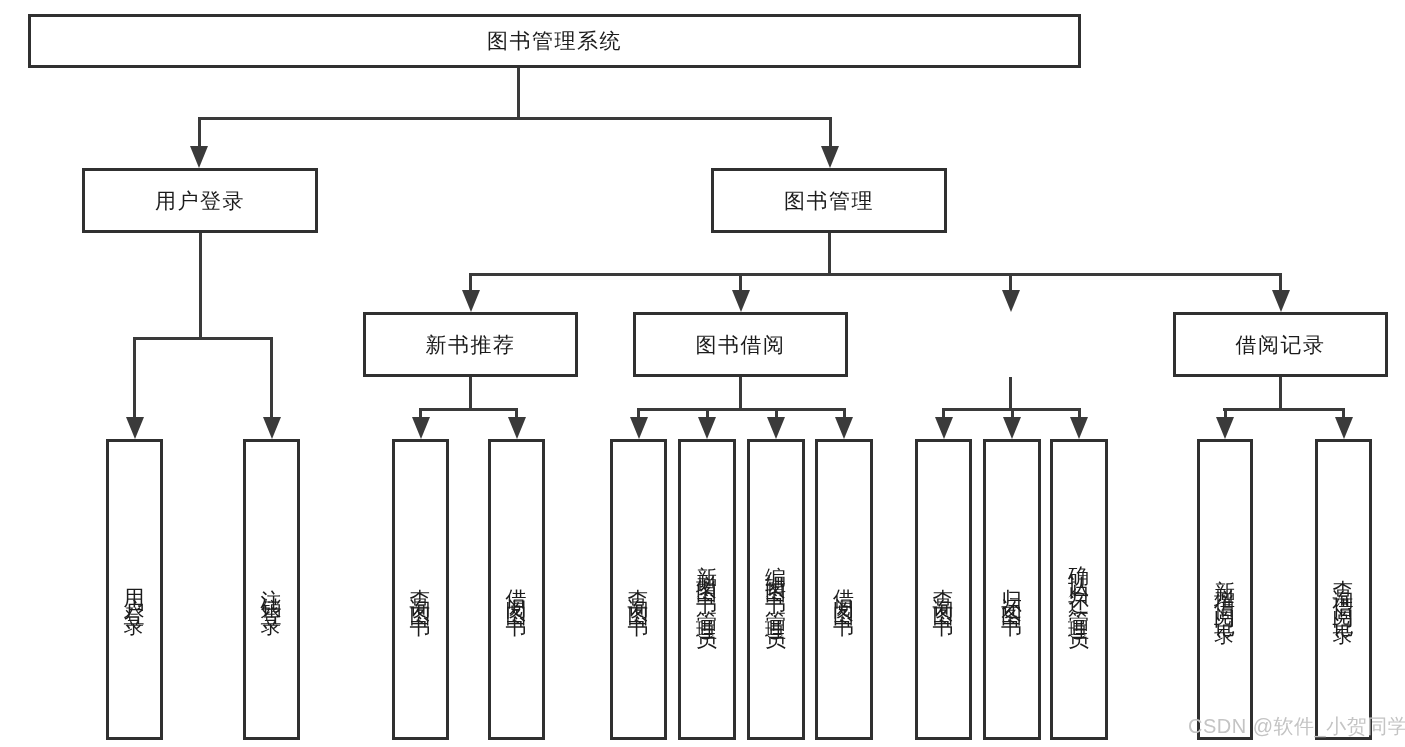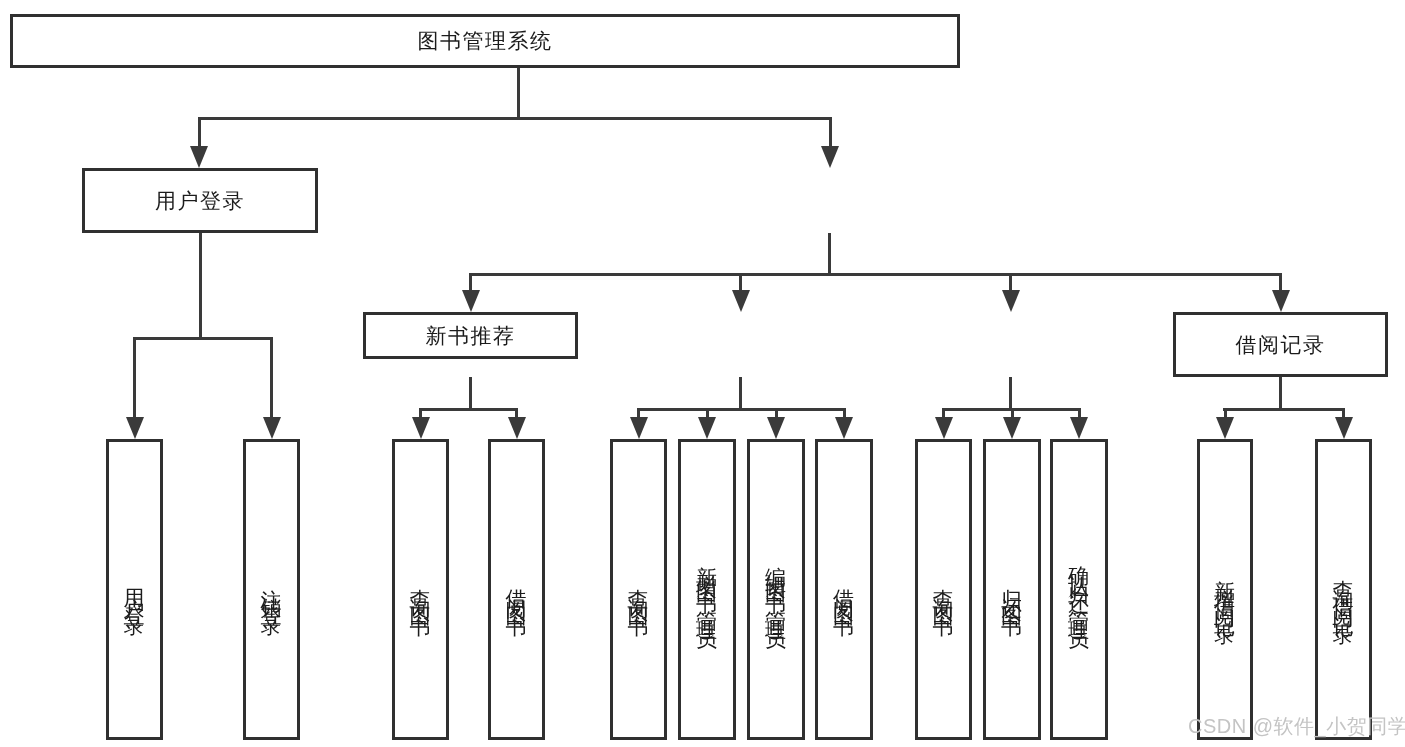--- a/index.html
+++ b/index.html
@@ -32,24 +32,24 @@
   
   .hline,.vline{position:absolute;background:var(--line);}
   .hline{height:3px;}
   .vline{width:3px;}
   .arrow{position:absolute;width:18px;}
   .arrow .shaft{position:absolute;left:7.5px;top:0;bottom:18px;width:3px;background:var(--line);}
   .arrow .head{position:absolute;left:0;bottom:0;width:0;height:0;
     border-left:9px solid transparent;border-right:9px solid transparent;
     border-top:22px solid var(--line);}
   
-  #b-root   {left:10px;  top:14px;  width:950px;height:54px;}
+  #b-root   {left:28px;  top:14px;  width:1053px;height:54px;}
   #b-login  {left:82px;  top:168px; width:236px; height:65px;}
   #b-mgmt   {left:711px; top:168px; width:236px; height:65px;}
-  #b-g1     {left:363px; top:312px; width:215px; height:47px;}
+  #b-g1     {left:363px; top:312px; width:215px; height:65px;}
   #b-g2     {left:633px; top:312px; width:215px; height:65px;}
   #b-g3     {left:903px; top:312px; width:215px; height:65px;}
   #b-g4     {left:1173px;top:312px; width:215px; height:65px;}
   .leaf     {top:439px;height:301px;}
   #b-login-1{left:106px; width:57px;}
   #b-login-2{left:243px; width:57px;}
   #b-g1-1   {left:392px; width:57px;}
   #b-g1-2   {left:488px; width:57px;}
   #b-g2-1   {left:610px; width:57px;}
   #b-g2-2   {left:678px; width:58px;}
@@ -116,20 +116,23 @@
       <i class="head"></i>
     </div>
   <div class="arrow" id="a-l1-b">
       <i class="shaft"></i>
       <i class="head"></i>
     </div>
 
   <div class="box" id="b-login">
     <span>用户登录</span>
   </div>
+  <div class="box" id="b-mgmt">
+    <span>图书管理</span>
+  </div>
 
   <div class="vline" id="v-login"></div>
   <div class="hline" id="h-login"></div>
   <div class="arrow" id="a-lg-a">
       <i class="shaft"></i>
       <i class="head"></i>
     </div>
   <div class="arrow" id="a-lg-b">
       <i class="shaft"></i>
       <i class="head"></i>
@@ -150,20 +153,23 @@
       <i class="head"></i>
     </div>
   <div class="arrow" id="a-l2-d">
       <i class="shaft"></i>
       <i class="head"></i>
     </div>
 
   <div class="box" id="b-g1">
     <span>新书推荐</span>
   </div>
+  <div class="box" id="b-g2">
+    <span>图书借阅</span>
+  </div>
   <div class="box" id="b-g4">
     <span>借阅记录</span>
   </div>
 
   <div class="vline" id="v-g1"></div>
   <div class="hline" id="h-g1"></div>
   <div class="arrow" id="a-g1-a">
       <i class="shaft"></i>
       <i class="head"></i>
     </div>

